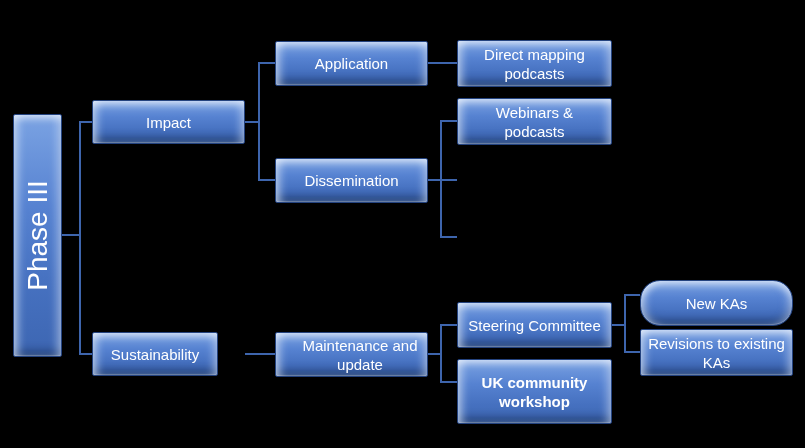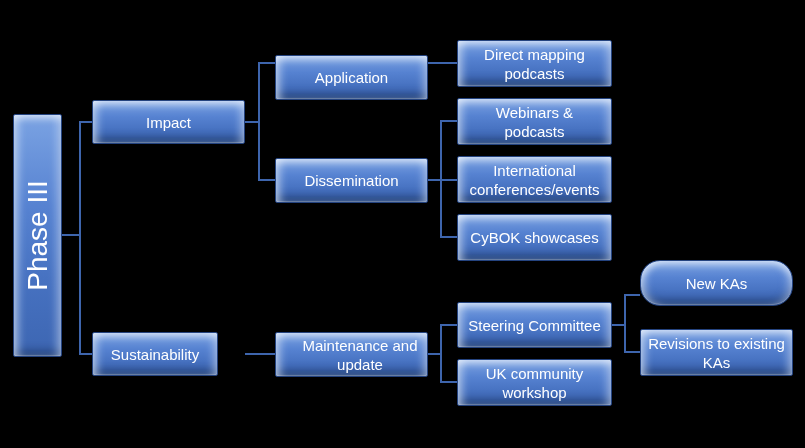--- a/index.html
+++ b/index.html
@@ -85,21 +85,21 @@
   </div>
 
   <div class="node" style="left:92px; top:100px; width:153px; height:44px;">
     <span>Impact</span>
   </div>
 
   <div class="node" style="left:92px; top:332px; width:126px; height:44px;">
     <span>Sustainability</span>
   </div>
 
-  <div class="node" style="left:275px; top:55px; width:153px; height:45px;">
+  <div class="node" style="left:275px; top:41px; width:153px; height:45px;">
     <span>Application</span>
   </div>
 
   <div class="node" style="left:275px; top:158px; width:153px; height:45px;">
     <span>Dissemination</span>
   </div>
 
   <div class="node" style="left:275px; top:332px; width:153px; height:45px;padding-left:17px;">
     <span>Maintenance and
 update</span>
@@ -108,39 +108,32 @@
   <div class="node" style="left:457px; top:40px; width:155px; height:47px;">
     <span>Direct mapping
 podcasts</span>
   </div>
 
   <div class="node" style="left:457px; top:98px; width:155px; height:47px;">
     <span>Webinars &amp;
 podcasts</span>
   </div>
 
-  <div class="node" style="left:457px; top:156px; width:155px; height:47px;">
-    <span>International
-conferences/events</span>
-  </div>
 
-  <div class="node" style="left:457px; top:214px; width:155px; height:47px;">
-    <span>CyBOK showcases</span>
-  </div>
 
   <div class="node" style="left:457px; top:302px; width:155px; height:46px;">
     <span>Steering Committee</span>
   </div>
 
-  <div class="node" style="left:457px; top:359px; width:155px; height:47px;">
+  <div class="node" style="left:457px; top:359px; width:155px; height:65px;font-weight:bold;">
     <span>UK community
 workshop</span>
   </div>
 
-  <div class="node" style="left:640px; top:260px; width:153px; height:46px;border-radius:20px;">
+  <div class="node" style="left:640px; top:280px; width:153px; height:46px;border-radius:20px;">
     <span>New KAs</span>
   </div>
 
   <div class="node" style="left:640px; top:329px; width:153px; height:47px;">
     <span>Revisions to existing
 KAs</span>
   </div>
 
 </div>
 

